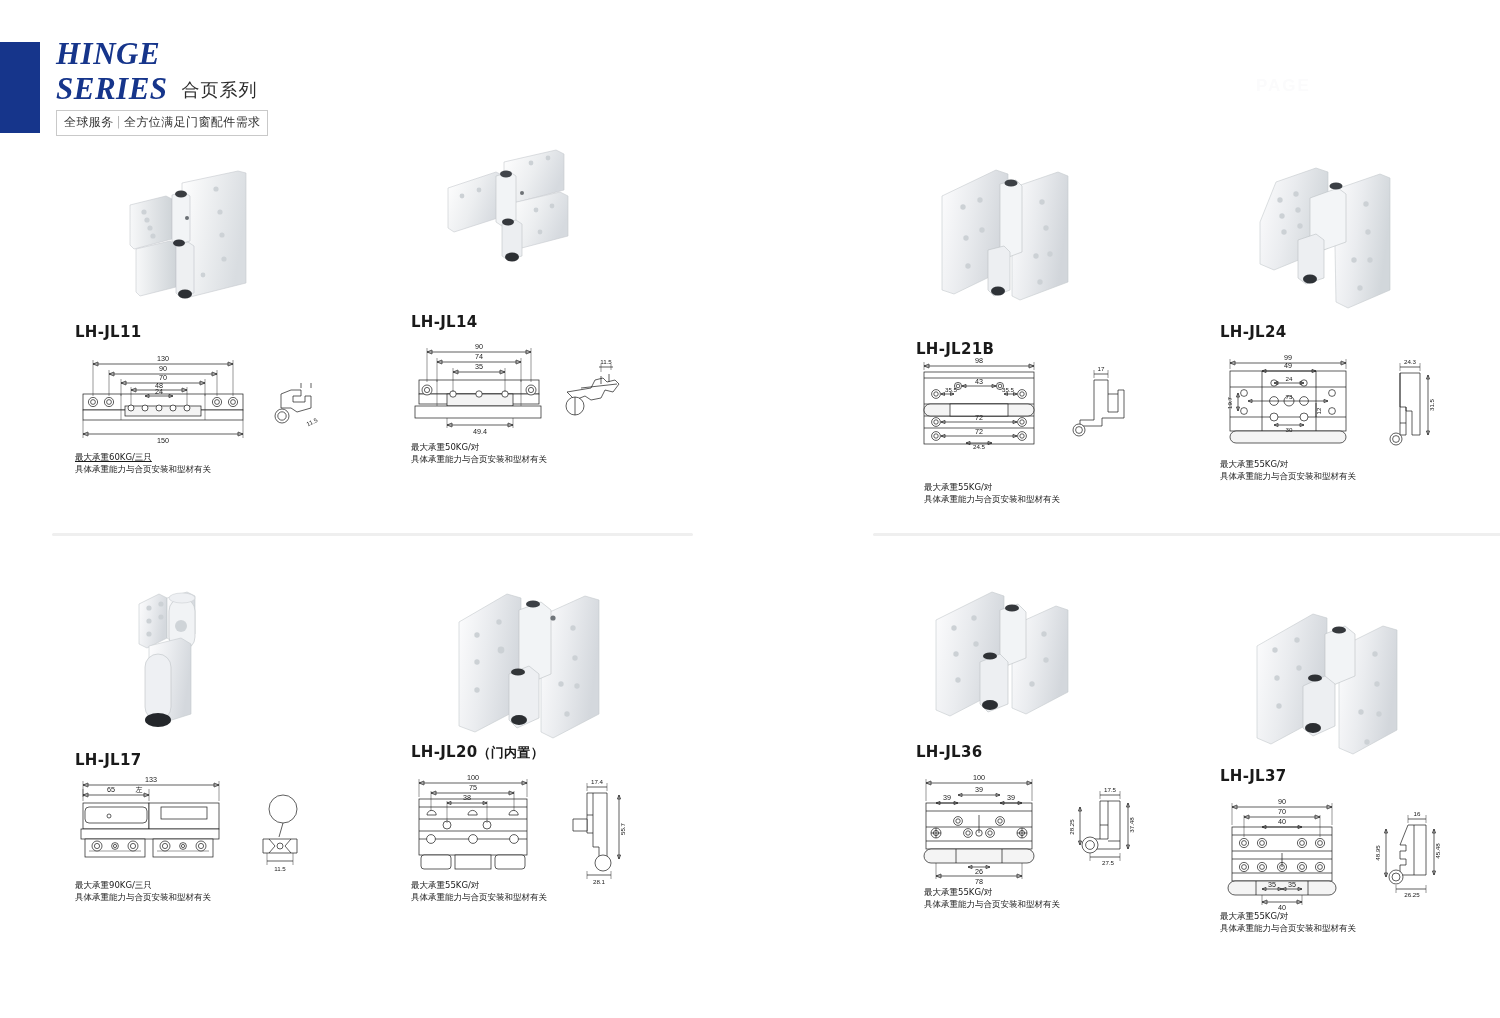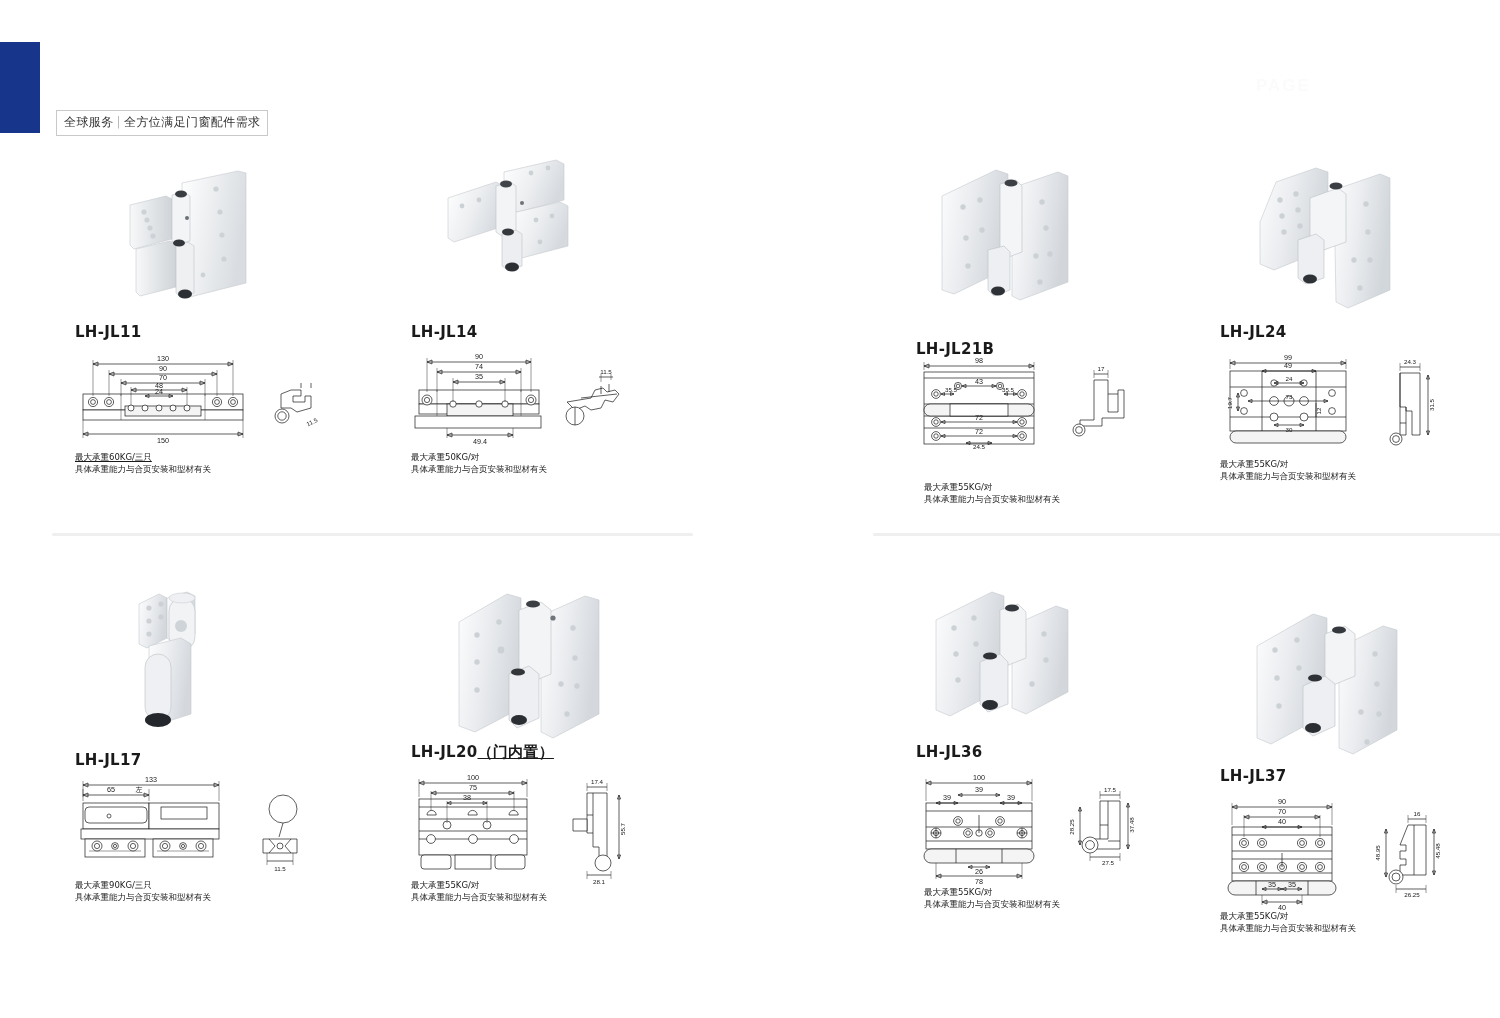--- a/index.html
+++ b/index.html
@@ -54,21 +54,21 @@
   .divider { position:absolute; height:3px; background:#efefef; border-radius:2px; }
 
   
   .photo { position:absolute; }
   .name {
     position:absolute;
     font-size:15px; font-weight:bold; color:#1a1a1a;
     letter-spacing:0.3px; white-space:nowrap;
     font-family:"DejaVu Sans","Liberation Sans",sans-serif;
   }
-  .name .paren { font-weight:bold; font-size:15px;text-decoration:underline; }
+  .name .paren { font-weight:bold; font-size:13px; }
   .caption {
     position:absolute; font-size:8.5px; color:#1a1a1a; line-height:11px;
     white-space:nowrap;
     font-family:"DejaVu Sans","Liberation Sans",sans-serif;
   }
   .drawing { position:absolute; }
 
   
   svg { display:block; overflow:visible; }
   .ln { stroke:#1a1a1a; stroke-width:0.7; fill:none; }
@@ -83,20 +83,27 @@
   .fillw { fill:#ffffff; }
   .fillg { fill:#f4f4f4; }
 </style>
 </head>
 <body>
 
 <div class="page">
 
   <div class="header">
     <div class="hdr-bar" style="background: rgb(22, 53, 139);"></div>
+    <div class="hdr-titles">
+      <div class="hdr-en" style="color: rgb(22, 53, 139);">HINGE</div>
+      <div class="hdr-row2">
+        <div class="hdr-en hdr-en-2" style="color: rgb(22, 53, 139);">SERIES</div>
+        <div class="hdr-cn">合页系列</div>
+      </div>
+    </div>
     <div class="hdr-tag"><span>全球服务</span><span class="sep">|</span><span>全方位满足门窗配件需求</span></div>
     <div class="watermark">PAGE</div>
   </div>
 
   <div class="divider" style="left:52px; top:533px; width:641px;"></div>
   <div class="divider" style="left:873px; top:533px; width:637px;"></div>
 
   <div class="grid">
 
     <div class="cell" style="left:52px; top:10px; width:300px; height:340px;">
@@ -219,21 +226,21 @@
             <path class="ln" d="M30,2 L30,-3"></path>
               <path class="ln" d="M40,2 L40,-3"></path>
             <text class="dimtxt dimtxt-s" x="42" y="38" transform="rotate(-26 42 38)">11.5</text>
           </g>
         </svg>
       </div>
       <div class="caption" style="left:0px; top:292px;text-decoration:underline;">最大承重60KG/三只</div>
       <div class="caption" style="left:0px; top:304px;">具体承重能力与合页安装和型材有关</div>
     </div>
 
-    <div class="cell" style="left:388px; top:10px; width:300px; height:340px;">
+    <div class="cell" style="left:388px; top:0; width:300px; height:340px;">
       <div class="photo" style="left:25px; top:0px;">
         <svg width="200" height="160" viewBox="0 0 200 160">
           <defs>
             <linearGradient id="g2a" x1="0" y1="0" x2="1" y2="0.4">
               <stop offset="0" stop-color="#ffffff"></stop>
                 <stop offset="0.55" stop-color="#eceef0"></stop>
                 <stop offset="1" stop-color="#d6dadf"></stop>
             </linearGradient>
           </defs>
           <path d="M12,38 L60,22 L68,26 L68,66 L18,82 L12,78 Z" fill="url(#g2a)" stroke="#c6cace" stroke-width="0.6"></path>

